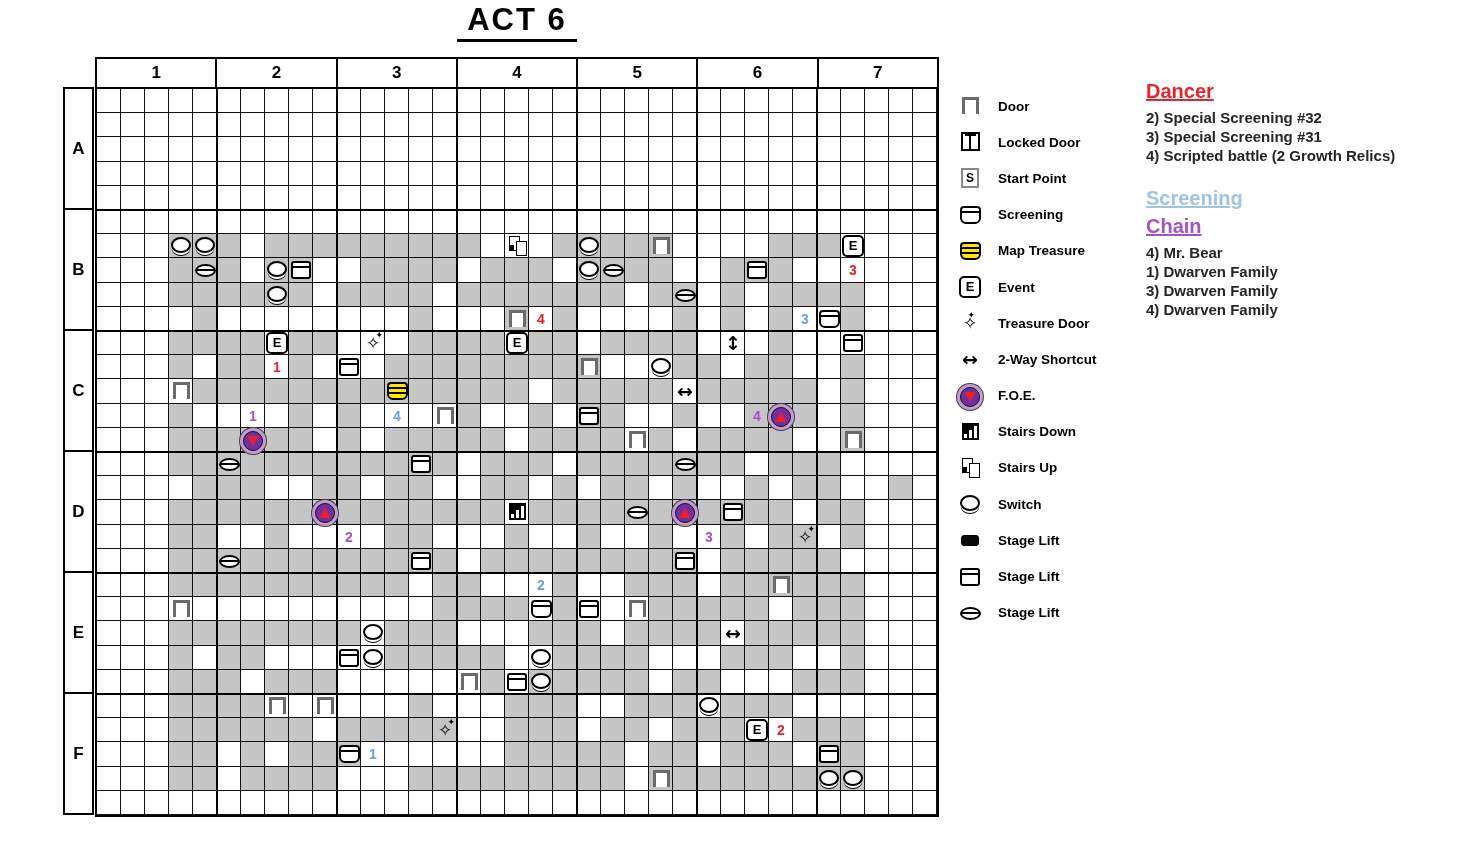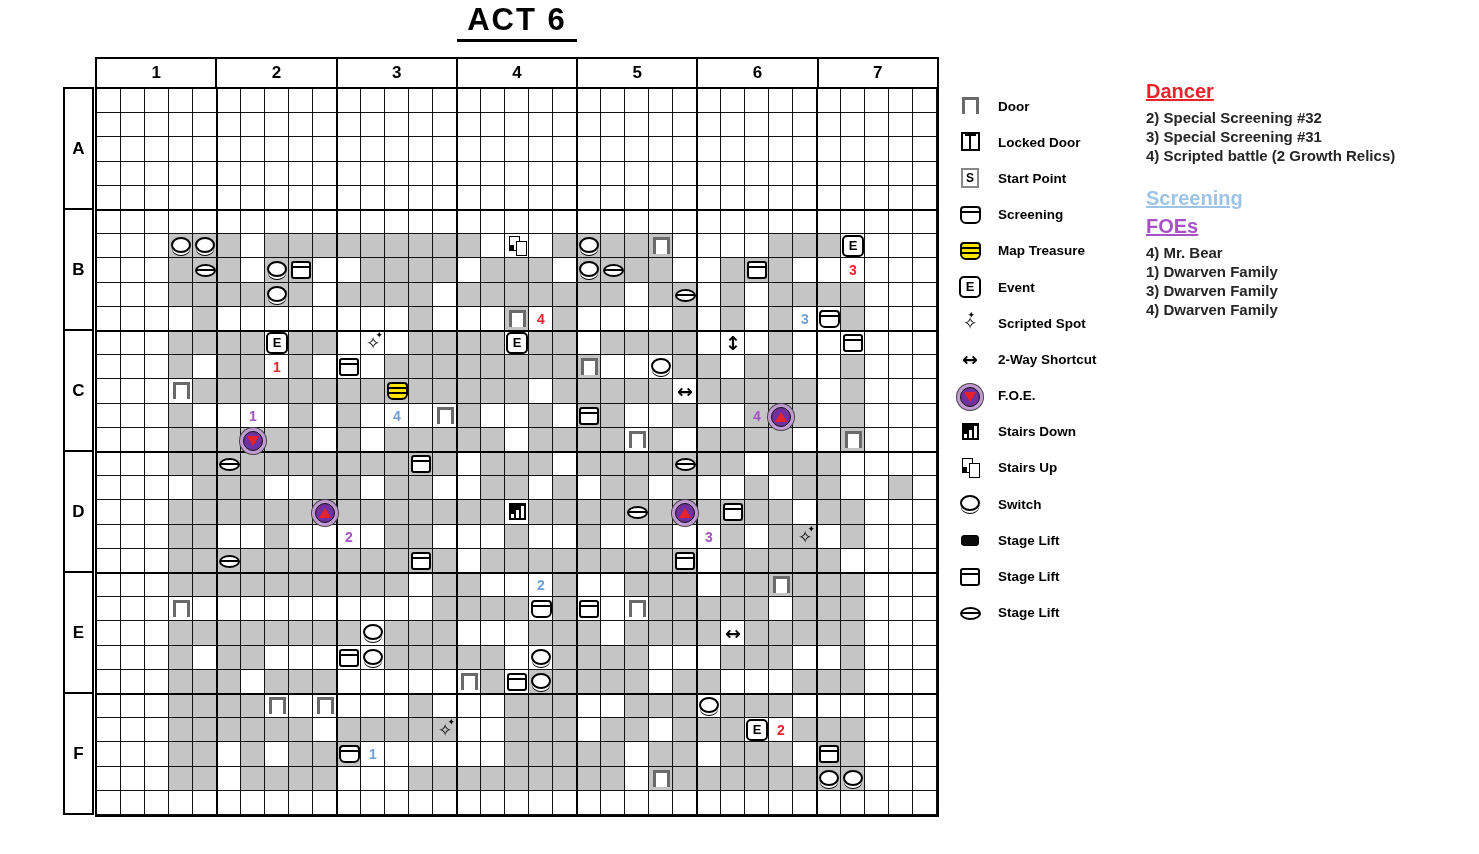--- a/index.html
+++ b/index.html
@@ -1458,21 +1458,21 @@
       <div class="lrow">
         <div class="libox">
           <div class="i-event">E</div>
         </div>
         <div class="llabel">Event</div>
       </div>
       <div class="lrow">
         <div class="libox">
           <div class="i-spot">✧<i>✦</i></div>
         </div>
-        <div class="llabel">Scripted Spot</div>
+        <div class="llabel">Treasure Door</div>
       </div>
       <div class="lrow">
         <div class="libox">
           <div class="i-arrow">↔</div>
         </div>
         <div class="llabel">2-Way Shortcut</div>
       </div>
       <div class="lrow">
         <div class="libox">
           <div class="i-foe">
@@ -1531,21 +1531,21 @@
         <ul>
           <li>2) Special Screening #32</li>
           <li>3) Special Screening #31</li>
           <li>4) Scripted battle (2 Growth Relics)</li>
         </ul>
       </section>
       <section class="psec">
         <h3 style="color: rgb(157, 195, 230);">Screening</h3>
       </section>
       <section class="psec">
-        <h3 style="color: rgb(166, 82, 196);">FOEs</h3>
+        <h3 style="color: rgb(166, 82, 196);">Chain</h3>
         <ul>
           <li>4) Mr. Bear</li>
           <li>1) Dwarven Family</li>
           <li>3) Dwarven Family</li>
           <li>4) Dwarven Family</li>
         </ul>
       </section>
     </div>
 </div>
 

